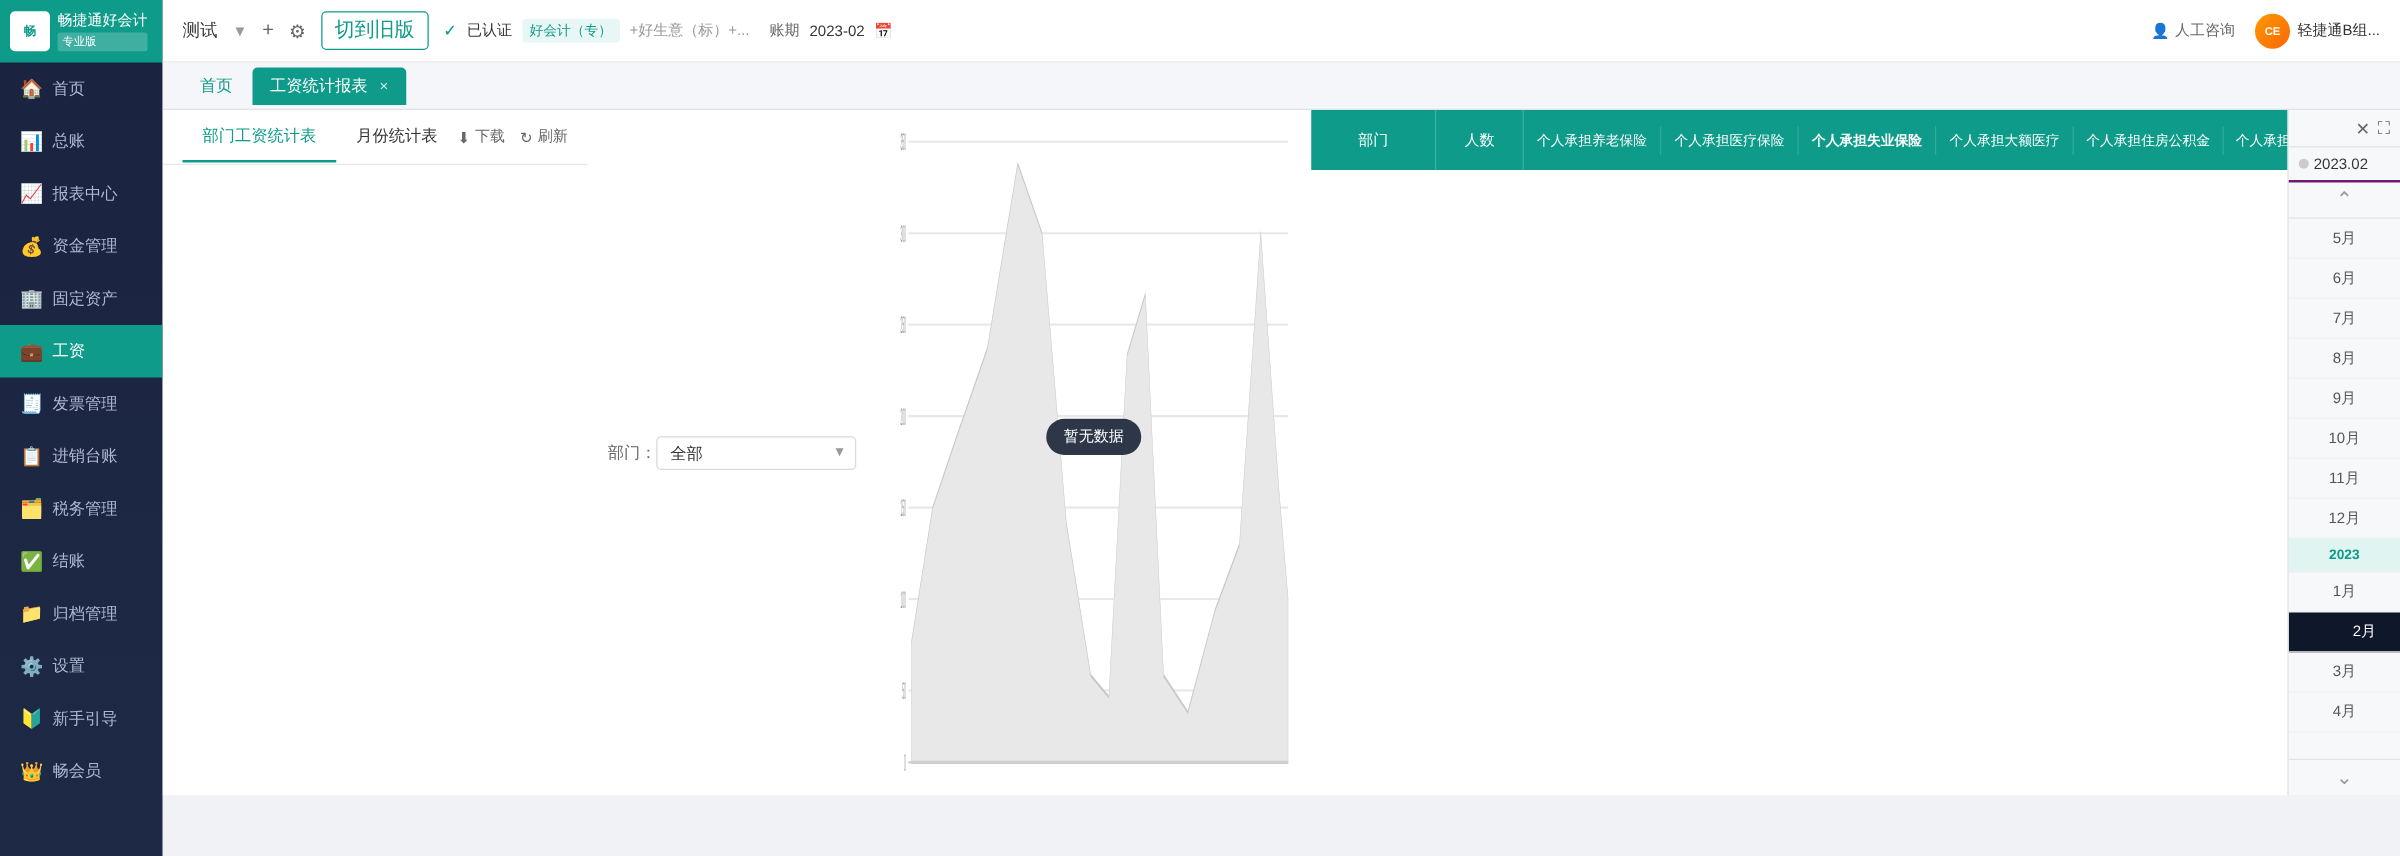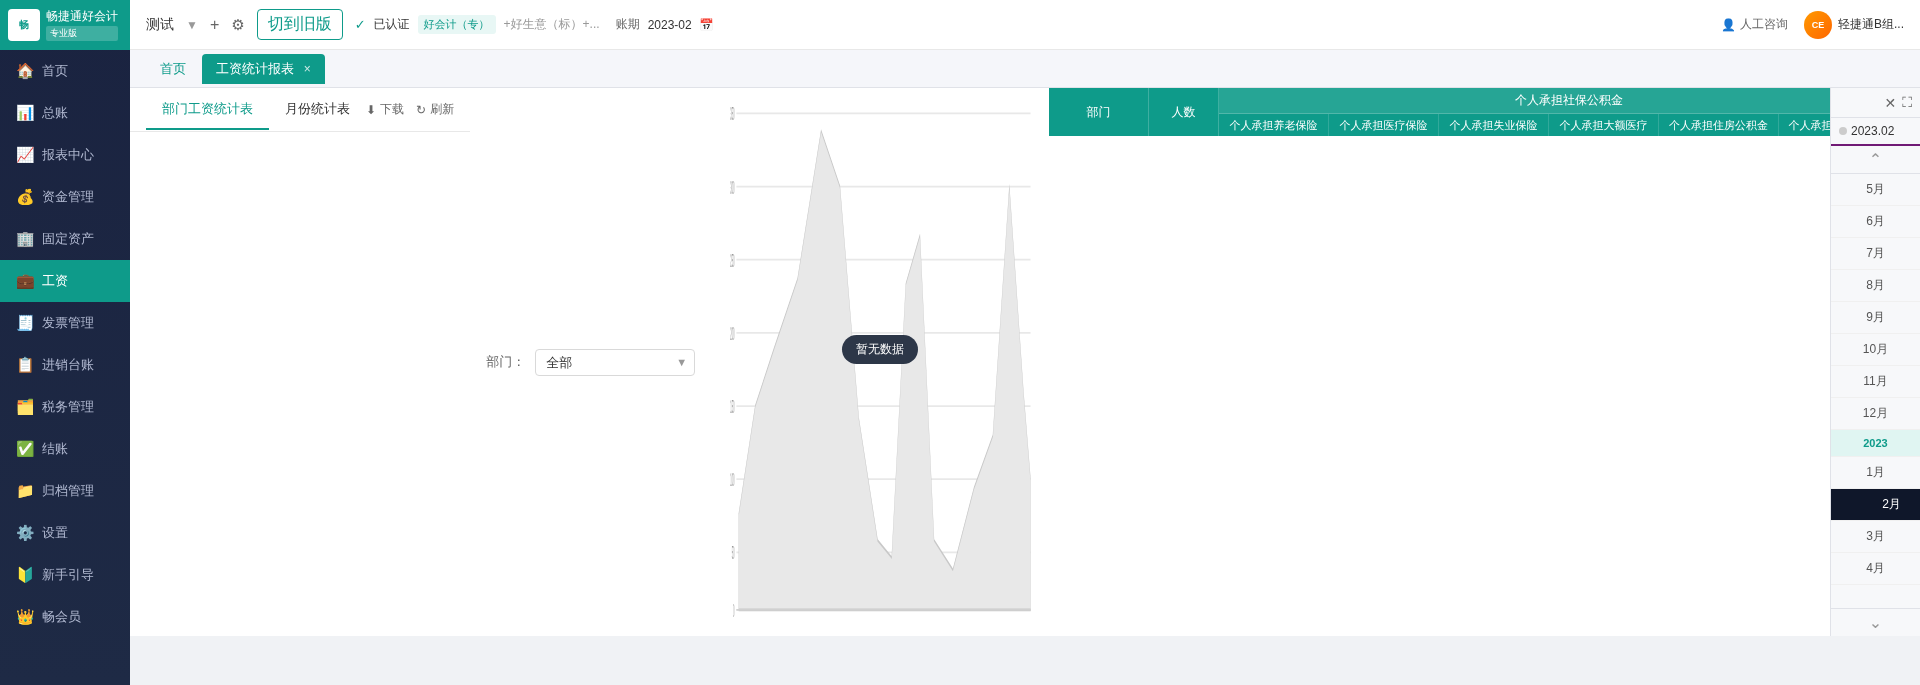--- a/index.html
+++ b/index.html
@@ -226,21 +226,20 @@
       color: #666;
       font-size: 12px;
       cursor: pointer;
     }
 
     
     .filter-bar {
       padding: 12px 16px;
       display: flex;
       align-items: center;
-      gap: 10px;
       flex-shrink: 0;
     }
     .filter-label { color: #666; font-size: 13px; }
     .filter-select {
       border: 1px solid #d9d9d9;
       border-radius: 4px;
       padding: 5px 28px 5px 10px;
       font-size: 13px;
       color: #333;
       background: #fff;
@@ -579,25 +578,24 @@
         </svg>
 
         
         <div class="chart-tooltip">暂无数据</div>
       </div>
 
       <div class="table-footer" id="table-footer">
       <div class="table-col" style="width: 100px; min-width: 100px;">部门</div>
           <div class="table-col" style="width: 70px; min-width: 70px;">人数</div>
           <div style="display: flex; flex-direction: column; border-right: 1px solid rgba(255, 255, 255, 0.2);">
-            <div style="background: rgba(255, 255, 255, 0.1); color: rgb(255, 255, 255); font-size: 12px; padding: 4px 8px; border-bottom: 1px solid rgba(255, 255, 255, 0.2); text-align: center; flex-shrink: 0;">个人承担社保公积金</div>
             <div style="display: flex; flex: 1 1 0%;">
               <div class="table-col-group-child" style="width: 110px; min-width: 110px; display: flex; align-items: center; justify-content: center;">个人承担养老保险</div>
               <div class="table-col-group-child" style="width: 110px; min-width: 110px; display: flex; align-items: center; justify-content: center;">个人承担医疗保险</div>
-              <div class="table-col-group-child" style="width: 110px; min-width: 110px; display: flex; align-items: center; justify-content: center;">个人承担失业保险</div>
+              <div class="table-col-group-child" style="width: 110px; min-width: 110px; display: flex; align-items: center; justify-content: center; font-weight: bold;">个人承担失业保险</div>
               <div class="table-col-group-child" style="width: 110px; min-width: 110px; display: flex; align-items: center; justify-content: center;">个人承担大额医疗</div>
               <div class="table-col-group-child" style="width: 120px; min-width: 120px; display: flex; align-items: center; justify-content: center;">个人承担住房公积金</div>
               <div class="table-col-group-child" style="width: 140px; min-width: 140px; display: flex; align-items: center; justify-content: center;">个人承担社保公积金合计</div>
             </div>
           </div>
         </div>
 
       <div class="right-panel">
         <div class="right-panel-header">
           <span class="right-panel-close">✕</span>

